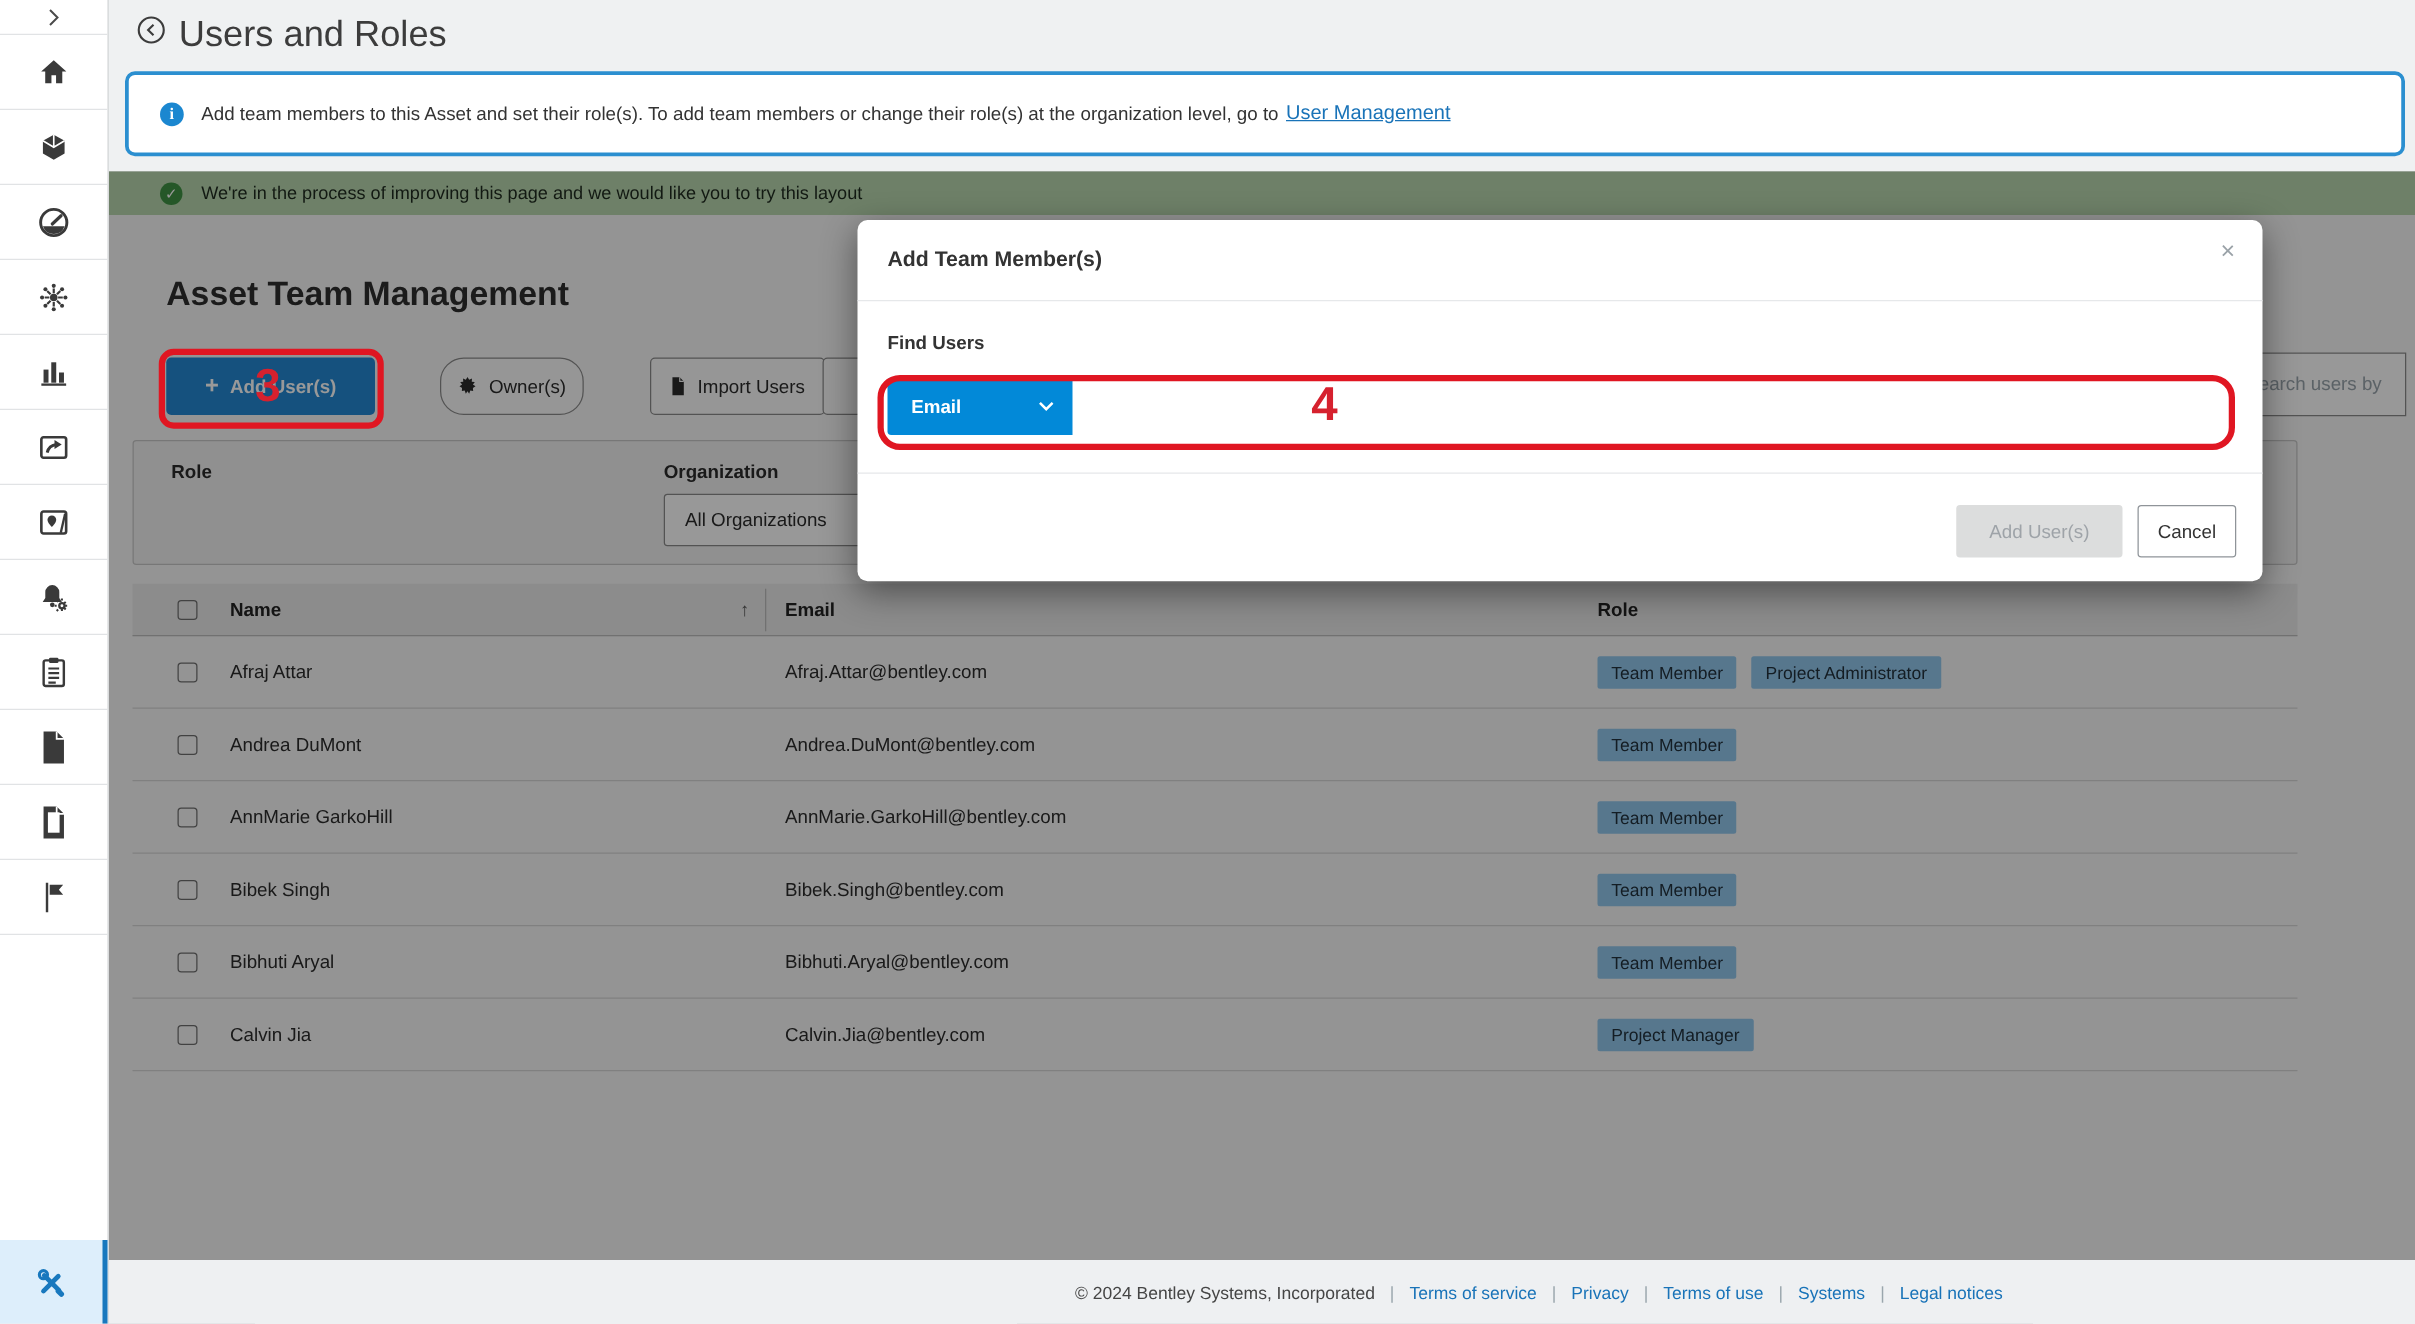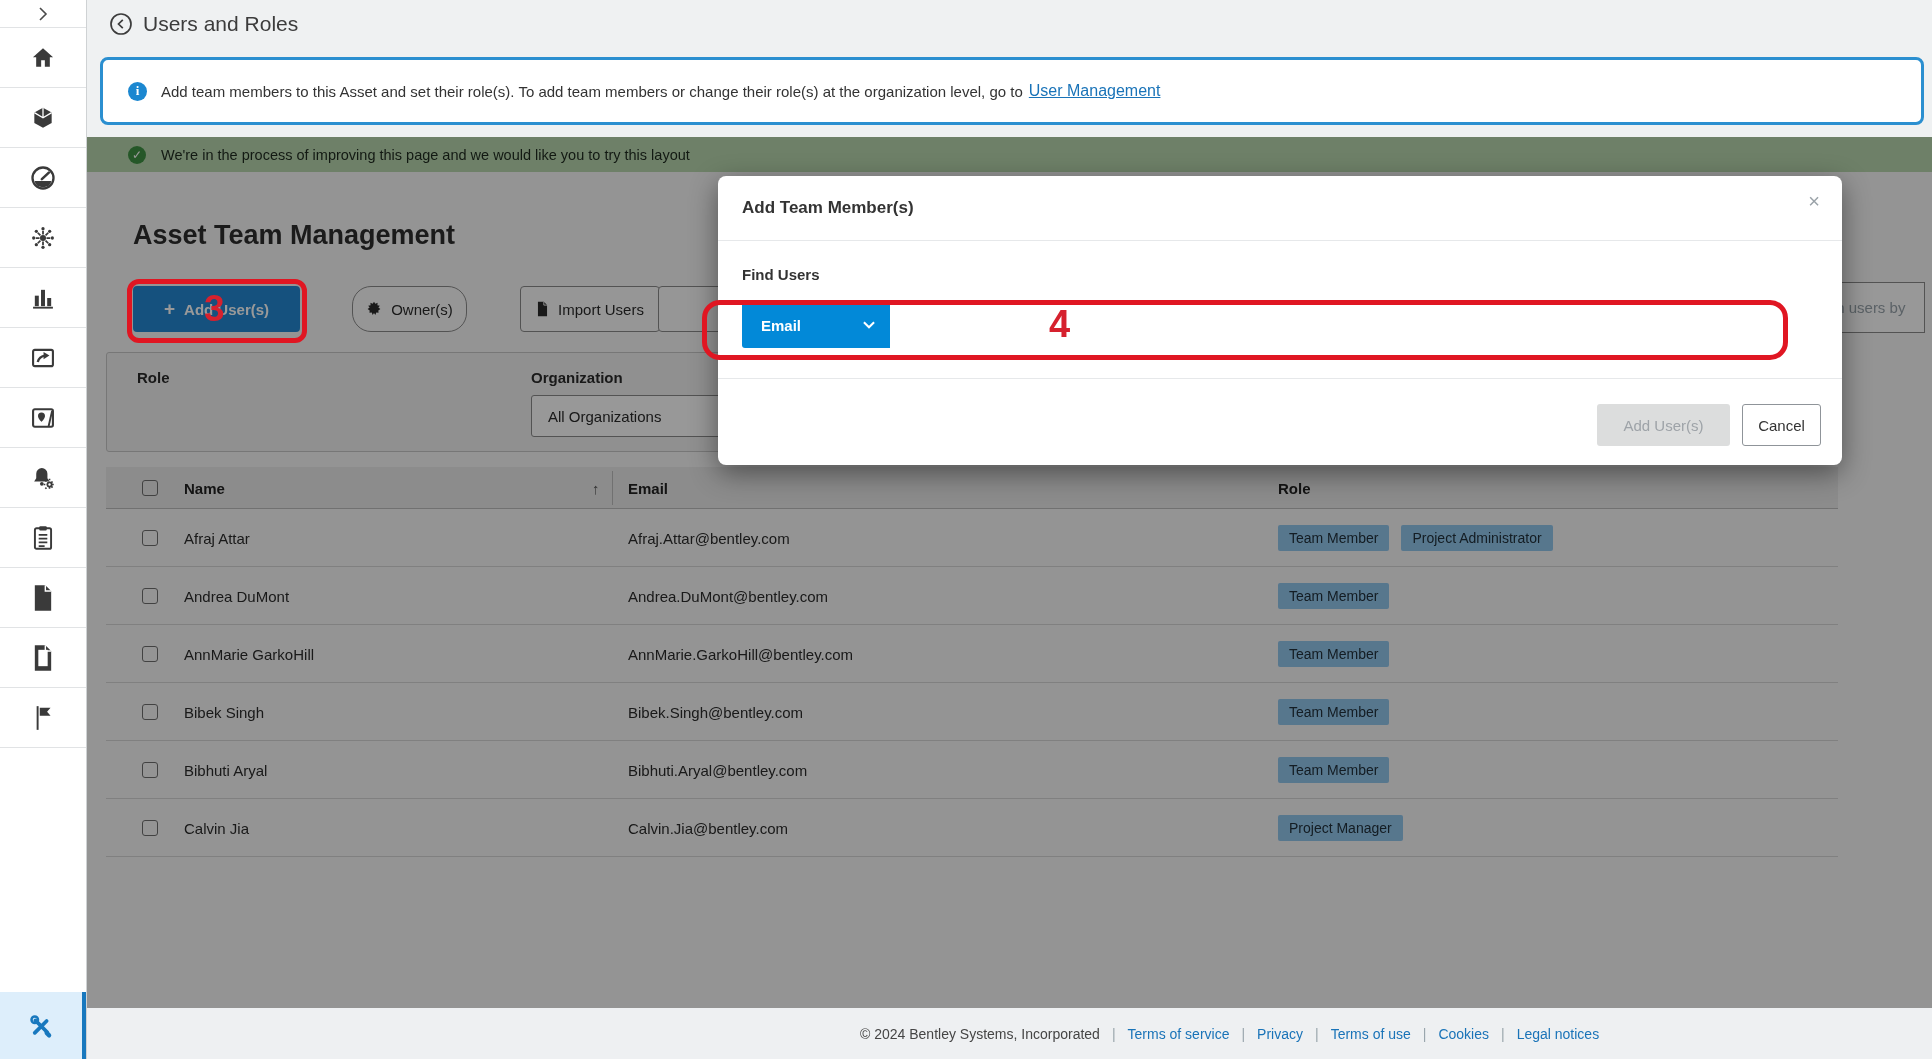--- a/index.html
+++ b/index.html
@@ -9,21 +9,21 @@
   svg { display:block; }
 
   
   .sidebar { position:absolute; left:0; top:0; width:87px; height:1059px; background:#ffffff; border-right:1px solid #cfd2d4; z-index:60; }
   .side-item { position:absolute; left:0; width:86px; height:60px; display:flex; align-items:center; justify-content:center; border-bottom:1px solid #e1e3e5; cursor:pointer; }
   .side-top { position:absolute; left:0; top:0; width:86px; height:28px; display:flex; align-items:center; justify-content:center; border-bottom:1px solid #e1e3e5; }
   .side-active { position:absolute; left:0; top:992px; width:86px; height:67px; background:#ddeefb; border-right:4px solid #1878be; display:flex; align-items:center; justify-content:center; }
 
   
   .topbar { position:absolute; left:87px; top:0; width:1845px; height:137px; background:#eff1f2; z-index:30; }
-  .page-title { position:absolute; left:22px; top:12px; display:flex; align-items:flex-end; gap:10px; font-size:21px; color:#3c3c3c; }
+  .page-title { position:absolute; left:22px; top:12px; display:flex; align-items:flex-start; gap:10px; font-size:29px; color:#3c3c3c; }
   .info-banner { position:absolute; left:13px; top:57px; width:1824px; height:68px; background:#ffffff; border:3px solid #2b8fd0; border-radius:8px; display:flex; align-items:center; padding-left:25px; }
   .info-dot { width:19px; height:19px; border-radius:50%; background:#1b87d0; color:#fff; font-size:13px; font-weight:bold; display:flex; align-items:center; justify-content:center; flex:0 0 auto; font-family:"Liberation Serif", serif; }
   .info-text { margin-left:14px; font-size:15px; color:#333; }
   .info-link { color:#1973b8; text-decoration:underline; cursor:pointer; margin-left:6px; }
 
   
   .content { position:absolute; left:87px; top:137px; width:1845px; height:871px; background:#f7f7f7; overflow:hidden; z-index:10; }
   .overlay { position:absolute; left:87px; top:137px; width:1845px; height:871px; background:rgba(0,0,0,0.40); z-index:40; }
 
   .green-banner { position:absolute; left:0; top:0; width:1845px; height:35px; background:#b7d6ae; display:flex; align-items:center; padding-left:41px; }
@@ -44,21 +44,21 @@
   .select { position:absolute; height:42px; background:#fdfdfd; border:1px solid #8b8b8b; border-radius:3px; display:flex; align-items:center; justify-content:space-between; padding:0 16px; font-size:15px; color:#2b2b2b; cursor:pointer; }
 
   .thead { position:absolute; left:19px; top:330px; width:1732px; height:42px; background:#e9e9e9; border-bottom:1px solid #bdbdbd; font-weight:700; font-size:15px; color:#222; }
   .trow { position:absolute; left:19px; width:1732px; height:58px; border-bottom:1px solid #d6d6d6; font-size:15px; color:#2c2c2c; }
   .cb { position:absolute; width:16px; height:16px; border:1.5px solid #6f6f6f; border-radius:3px; background:transparent; cursor:pointer; }
   .cell { position:absolute; top:50%; transform:translateY(-50%); white-space:nowrap; }
   .chips { position:absolute; left:1172px; top:50%; transform:translateY(-50%); display:flex; gap:12px; }
   .chip { background:#92c7ec; color:#22313c; font-size:14px; padding:5px 11px; border-radius:2px; white-space:nowrap; }
 
   
-  .modal { position:absolute; left:686px; top:176px; width:1124px; height:289px; background:#ffffff; border-radius:8px; box-shadow:0 8px 28px rgba(0,0,0,0.45); z-index:70;margin-left:32px; }
+  .modal { position:absolute; left:686px; top:176px; width:1124px; height:289px; background:#ffffff; border-radius:8px; box-shadow:0 8px 28px rgba(0,0,0,0.45); z-index:70; }
   .modal-title { position:absolute; left:24px; top:22px; font-size:17px; font-weight:700; color:#333; }
   .modal-close { position:absolute; right:22px; top:14px; font-size:20px; color:#9aa2a8; cursor:pointer; }
   .modal-hr { position:absolute; left:0; top:64px; width:100%; height:1px; background:#e6e8ea; }
   .find-label { position:absolute; left:24px; top:90px; font-size:15px; font-weight:700; color:#333; }
   .search-row { position:absolute; left:24px; top:126px; width:1076px; height:46px; display:flex; }
   .type-select { width:148px; background:#0289d8; color:#fff; font-weight:700; font-size:15px; display:flex; align-items:center; justify-content:space-between; padding:0 15px 0 19px; border-radius:3px 0 0 3px; cursor:pointer; }
   .search-field { flex:1; background:#fff; border-bottom:2px solid #cfd6dc; display:flex; align-items:center; padding-left:9px; font-size:16px; cursor:text; }
   .caret { width:1.5px; height:24px; background:#444; margin-right:2px; }
   .modal-hr2 { position:absolute; left:0; top:202px; width:100%; height:1px; background:#e6e8ea; }
   .btn-disabled { position:absolute; left:879px; top:228px; width:133px; height:42px; background:#dcdddd; color:#9ea3a8; border:none; border-radius:3px; font-size:15px; display:flex; align-items:center; justify-content:center; }
@@ -371,17 +371,17 @@
 <div class="footer">
   <div class="footer-inner">
     <span>© 2024 Bentley Systems, Incorporated</span>
     <span class="sep">|</span>
     <a>Terms of service</a>
     <span class="sep">|</span>
     <a>Privacy</a>
     <span class="sep">|</span>
     <a>Terms of use</a>
     <span class="sep">|</span>
-    <a>Cookies</a>
+    <a>Systems</a>
     <span class="sep">|</span>
     <a>Legal notices</a>
   </div>
 </div>
 
 </body></html>

